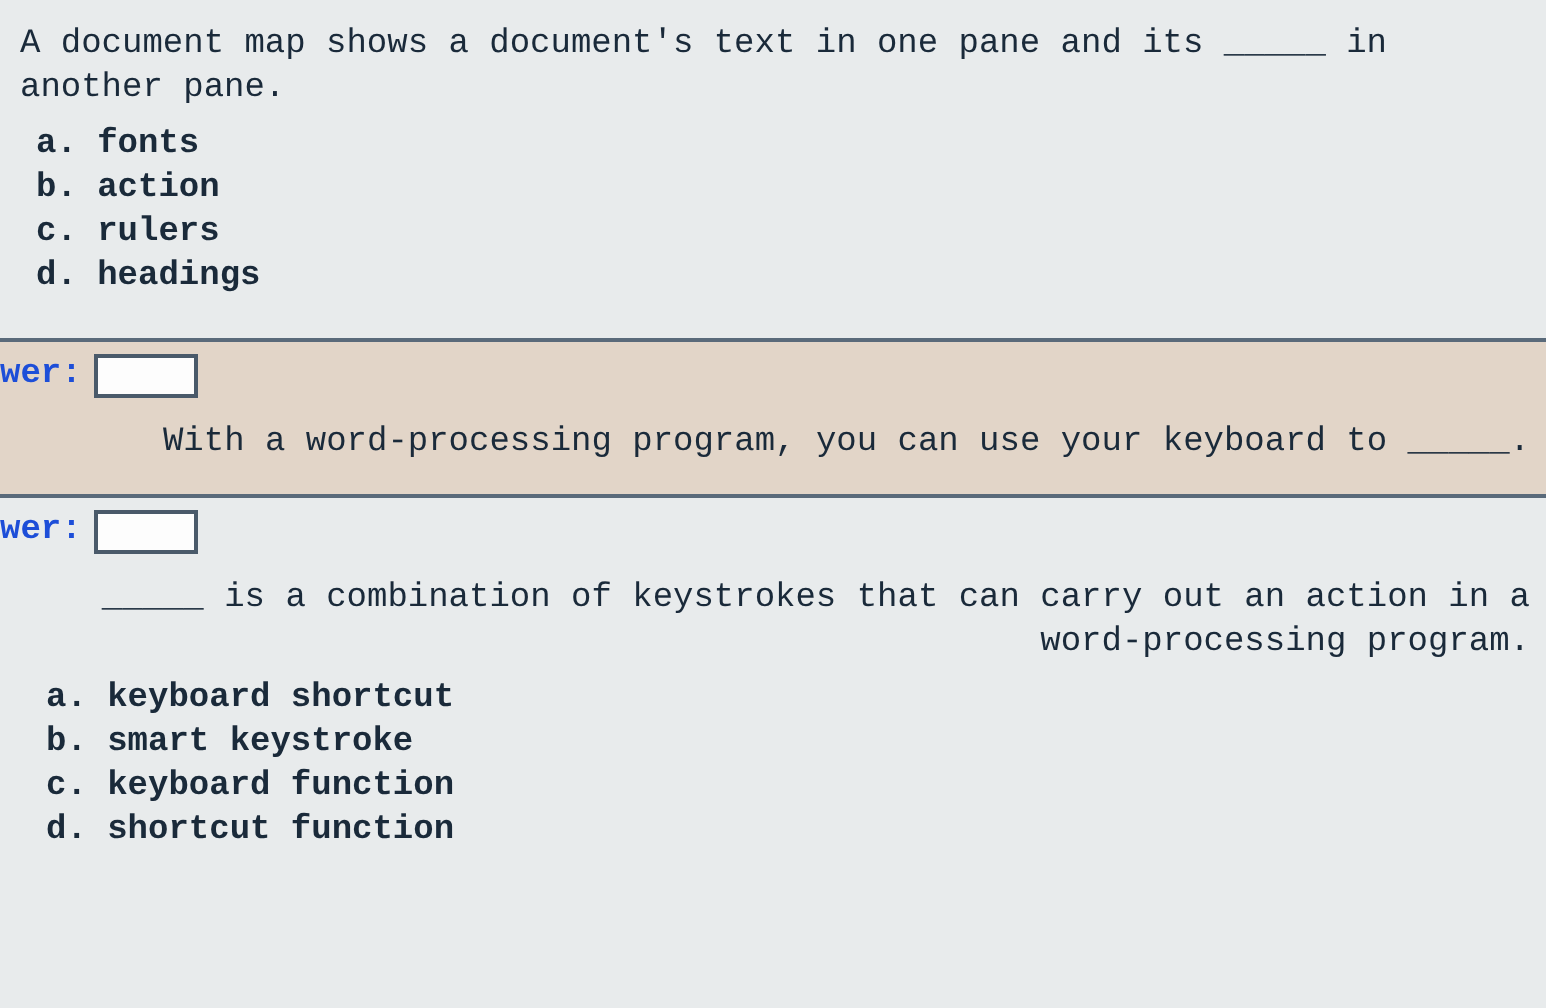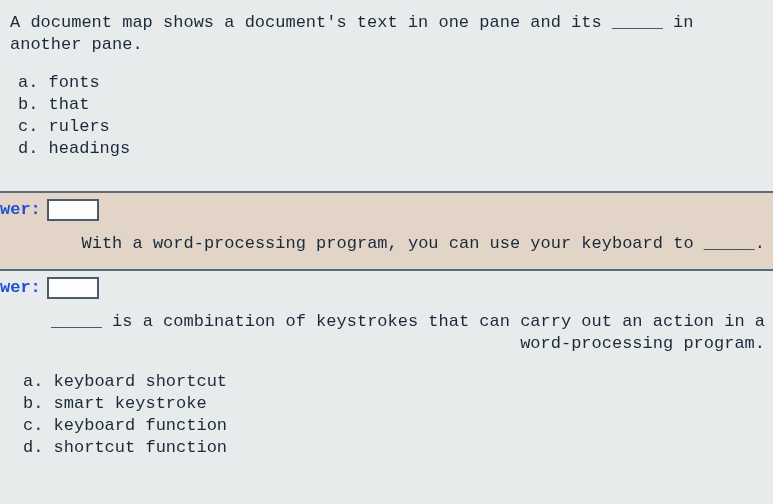--- a/index.html
+++ b/index.html
@@ -16,21 +16,21 @@
       width: 773px;
       height: 504px;
       overflow: hidden;
     }
     .question-block {
       padding: 10px 8px 10px 8px;
     }
     .question-block.q1 {
       background: #e8ebec;
       padding-top: 12px;
-      padding-bottom: 30px;
+      padding-bottom: 18px;
     }
     .question-block.q2 {
       background: #e2d5c8;
       border-top: 2px solid #5a6a7a;
       border-bottom: 2px solid #5a6a7a;
       padding-top: 6px;
       padding-bottom: 14px;
     }
     .question-block.q3 {
       background: #e8ebec;
@@ -61,36 +61,37 @@
     .question-text {
       line-height: 1.3;
       margin-left: 2px;
     }
     .q2 .question-text,
     .q3 .question-text {
       margin-left: 8px;
       text-align: right;
     }
     .options {
-      margin-top: 16px;
+      margin-top: 6px;
       margin-left: 10px;
       line-height: 1.3;
+      font-weight: bold;
     }
     .option-line {
       white-space: pre;
     }
   </style>
 </head>
 <body>
 
 <div class="question-block q1">
   <div class="question-text">A document map shows a document's text in one pane and its _____ in another pane.</div>
   <div class="options">
     <div class="option-line"><span>a</span>. <span>fonts</span></div>
-    <div class="option-line"><span>b</span>. <span>that</span></div>
+    <div class="option-line"><span>b</span>. <span>action</span></div>
     <div class="option-line"><span>c</span>. <span>rulers</span></div>
     <div class="option-line"><span>d</span>. <span>headings</span></div>
   </div>
 </div>
 
 <div class="question-block q2">
   <div class="answer-row">
     <span class="answer-label">wer:</span>
     <input class="answer-box" type="text" style="">
   </div>

